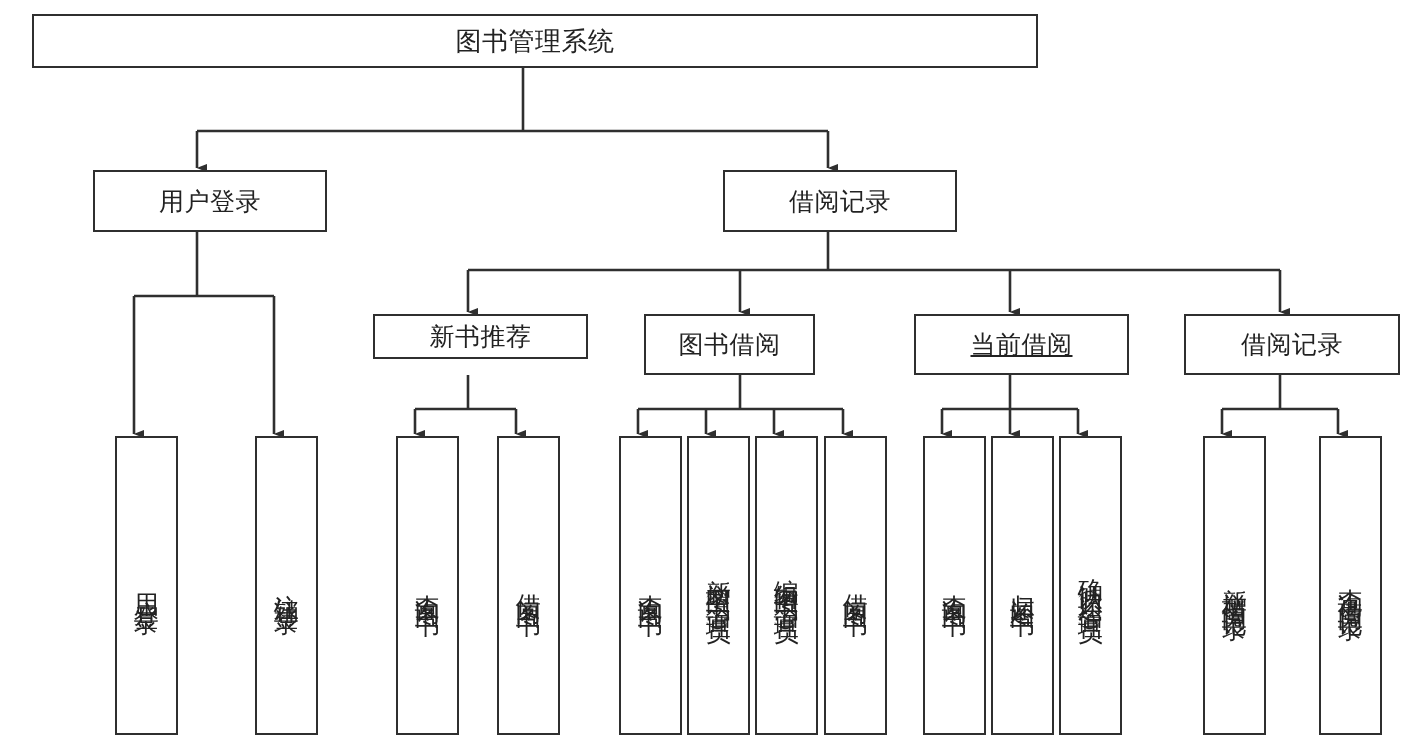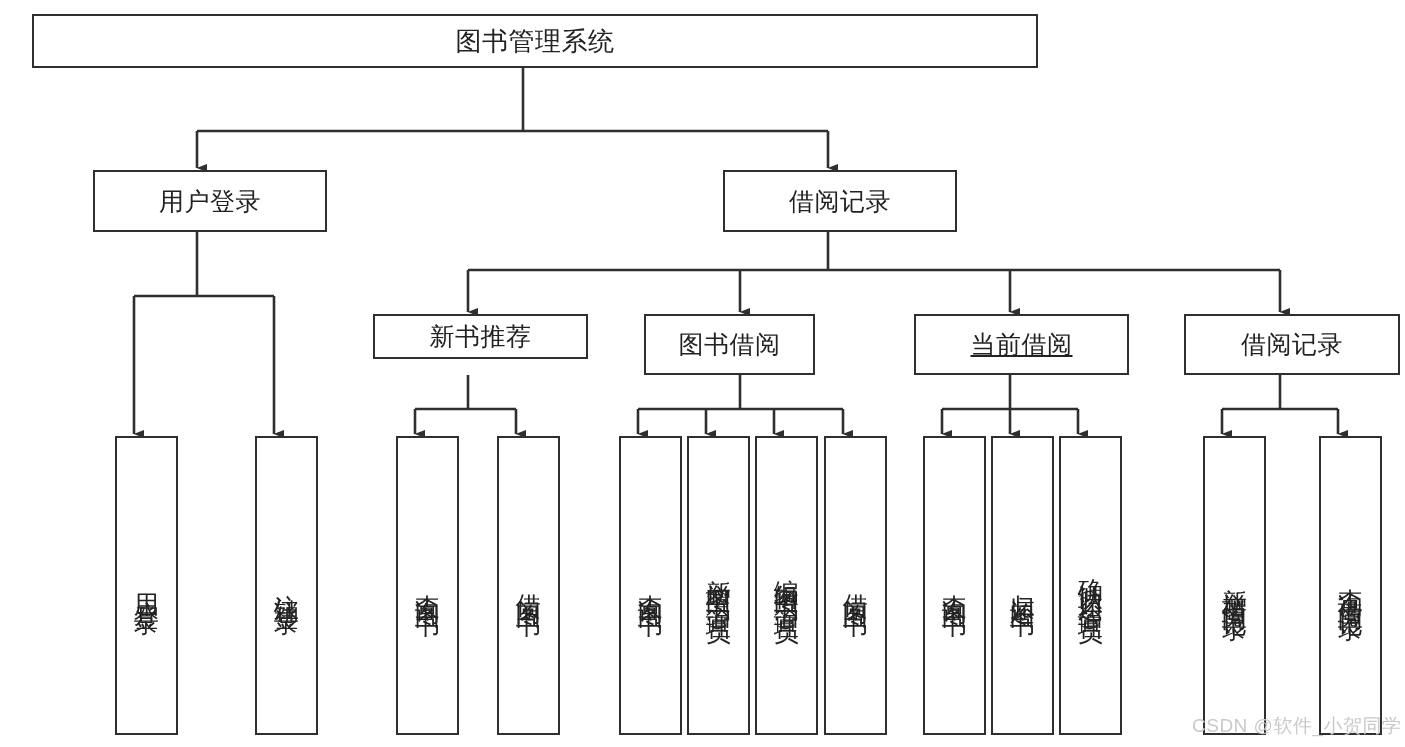--- a/index.html
+++ b/index.html
@@ -197,15 +197,14 @@
     <span class="node-label">确认归还（管理员）</span>
   </div>
 
   <div class="node leaf" style="left:1191px; top:436px; width:63px; height:299px;">
     <span class="node-label">新增借阅记录</span>
   </div>
   <div class="node leaf" style="left:1307px; top:436px; width:63px; height:299px;">
     <span class="node-label">查询借阅记录</span>
   </div>
 
-  <div id="watermark">CSDN @软件_小贺同学</div>
 
 </div>
 
 </body></html>

